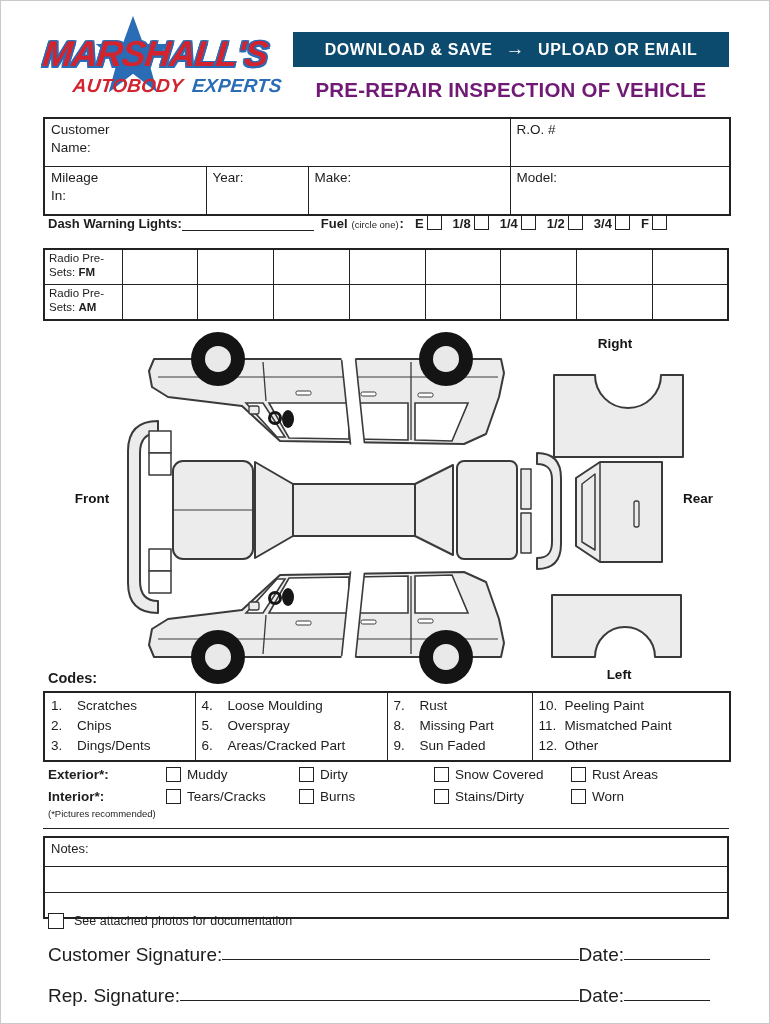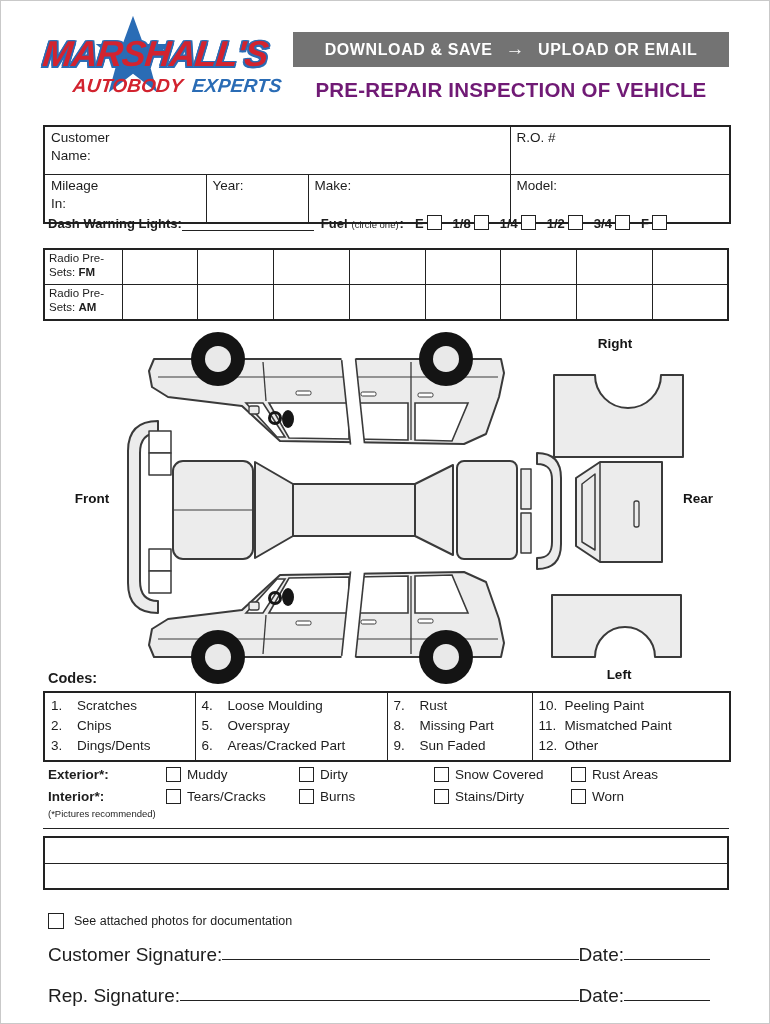--- a/index.html
+++ b/index.html
@@ -23,33 +23,33 @@
     white-space:nowrap;
   }
   .logo2{
     position:absolute;left:32px;top:62px;z-index:1;white-space:nowrap;
     font-size:19px;font-weight:900;font-style:italic;letter-spacing:.2px;transform:skewX(-6deg);
   }
   .logo2 .red{color:#d2232f;}
   .logo2 .blue{color:#2a6cb5;margin-left:4px;}
 
   #banner{
-    left:292px;top:31px;width:436px;height:35px;background:#737373;
+    left:292px;top:31px;width:436px;height:35px;background:#0c4a6e;
     display:flex;align-items:center;justify-content:center;gap:13px;
     color:#fff;font-weight:800;font-size:16px;letter-spacing:.6px;white-space:nowrap;
   }
   #banner .arrow{font-size:19px;font-weight:700;position:relative;top:-1px;}
   #title{
     left:292px;top:77px;width:436px;text-align:center;
     font-size:20.5px;font-weight:800;letter-spacing:.2px;color:#701a75;white-space:nowrap;
   }
 
   
   table{border-collapse:collapse;table-layout:fixed;}
-  #info-table{left:42px;top:116px;margin-top:8px;}
+  #info-table{left:42px;top:116px;}
   #info-table table{width:686px;border:2px solid #222;}
   #info-table td{border:1px solid #222;vertical-align:top;padding:2px 6px;
     font-size:13.5px;line-height:18px;height:43px;}
   #radio-table{left:42px;top:247px;}
   #radio-table table{width:686px;border:2px solid #222;}
   #radio-table td{border:1px solid #222;height:32px;vertical-align:top;padding:1px 4px;
     font-size:11.5px;line-height:14px;}
   #codes-table{left:42px;top:690px;}
   #codes-table table{width:686px;border:2px solid #222;}
   #codes-table td{border:1px solid #222;vertical-align:top;padding:3px 6px 4px 6px;
@@ -424,20 +424,23 @@
       <span>Worn</span>
     </span>
   </div>
 </div>
 <div id="cond-note" class="abs">(*Pictures recommended)</div>
 
 <div id="notes-topline" class="abs"></div>
 <div id="notes-table" class="abs">
   <table>
     <tbody>
+        <tr>
+          <td style="height:22px"><span>Notes:</span></td>
+        </tr>
     <tr>
           <td style="height:19px"></td>
         </tr>
     <tr>
           <td style="height:18px"></td>
         </tr>
   </tbody>
     </table>
 </div>
 

